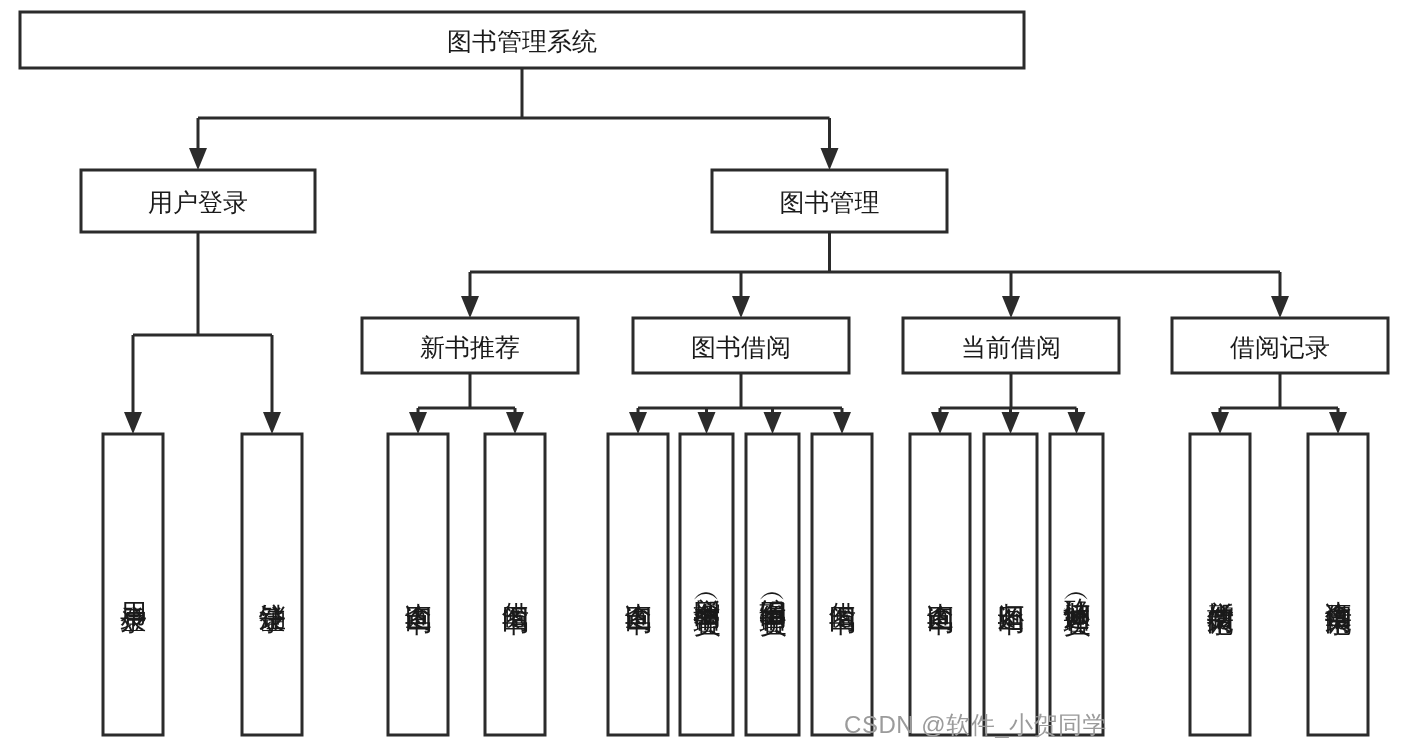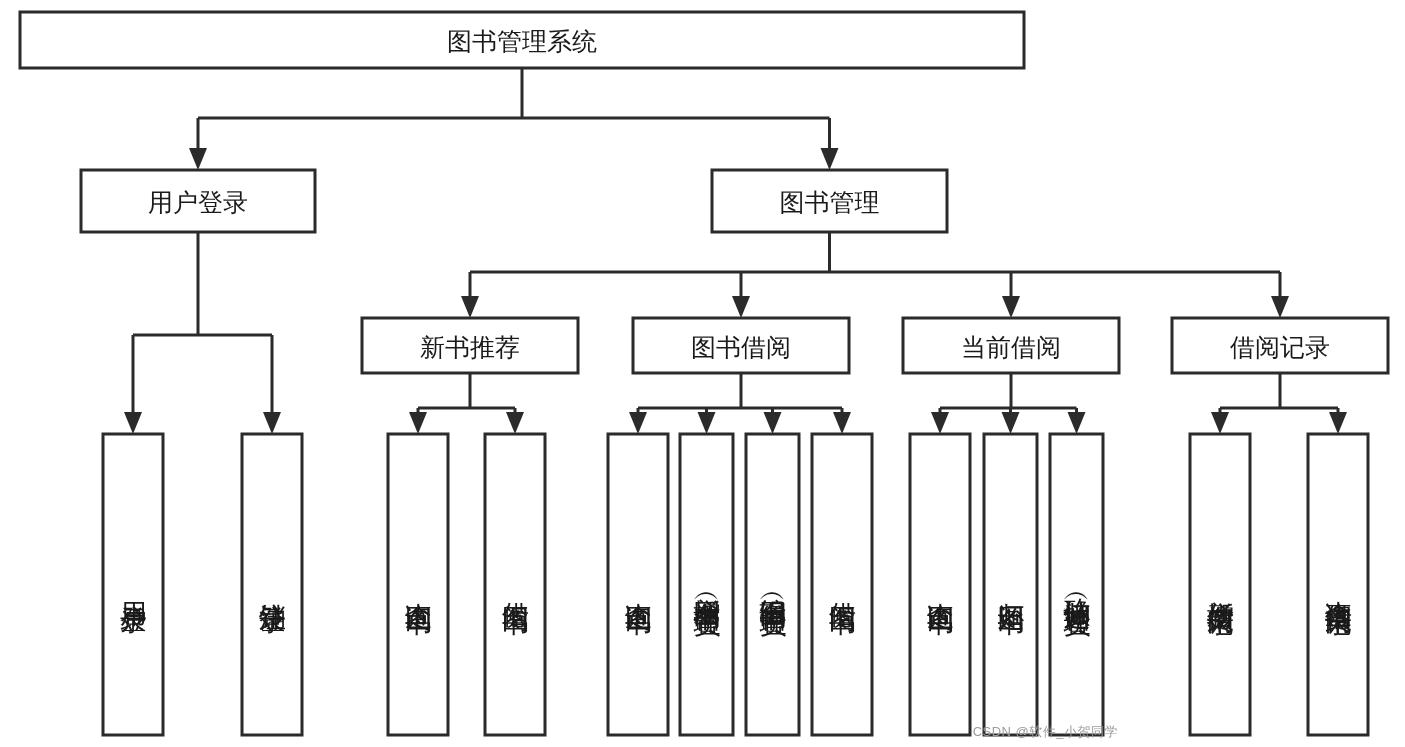--- a/index.html
+++ b/index.html
@@ -11,21 +11,20 @@
     width: 1405px;
     height: 747px;
     font-family: "Liberation Sans", "DejaVu Sans", sans-serif;
     overflow: hidden;
   }
   #diagram-root {
     position: relative;
     width: 1117px;
     height: 747px;
     background: #ffffff;
-    padding-left: 11px;
   }
   svg#diagram-svg {
     position: absolute;
     left: 0;
     top: 0;
     width: 1405px;
     height: 747px;
   }
   .node-box {
     fill: #ffffff;
@@ -63,21 +62,21 @@
     justify-content: center;
     text-align: center;
     white-space: nowrap;
     user-select: none;
   }
   .watermark {
     position: absolute;
     right: 10px;
     bottom: 6px;
     font-family: "Liberation Sans", "DejaVu Sans", sans-serif;
-    font-size: 13px;
+    font-size: 24px;
     color: #9b9b9b;
     white-space: nowrap;
     letter-spacing: 0.5px;
   }
 </style>
 </head>
 <body>
 
 <div id="diagram-root">
 

